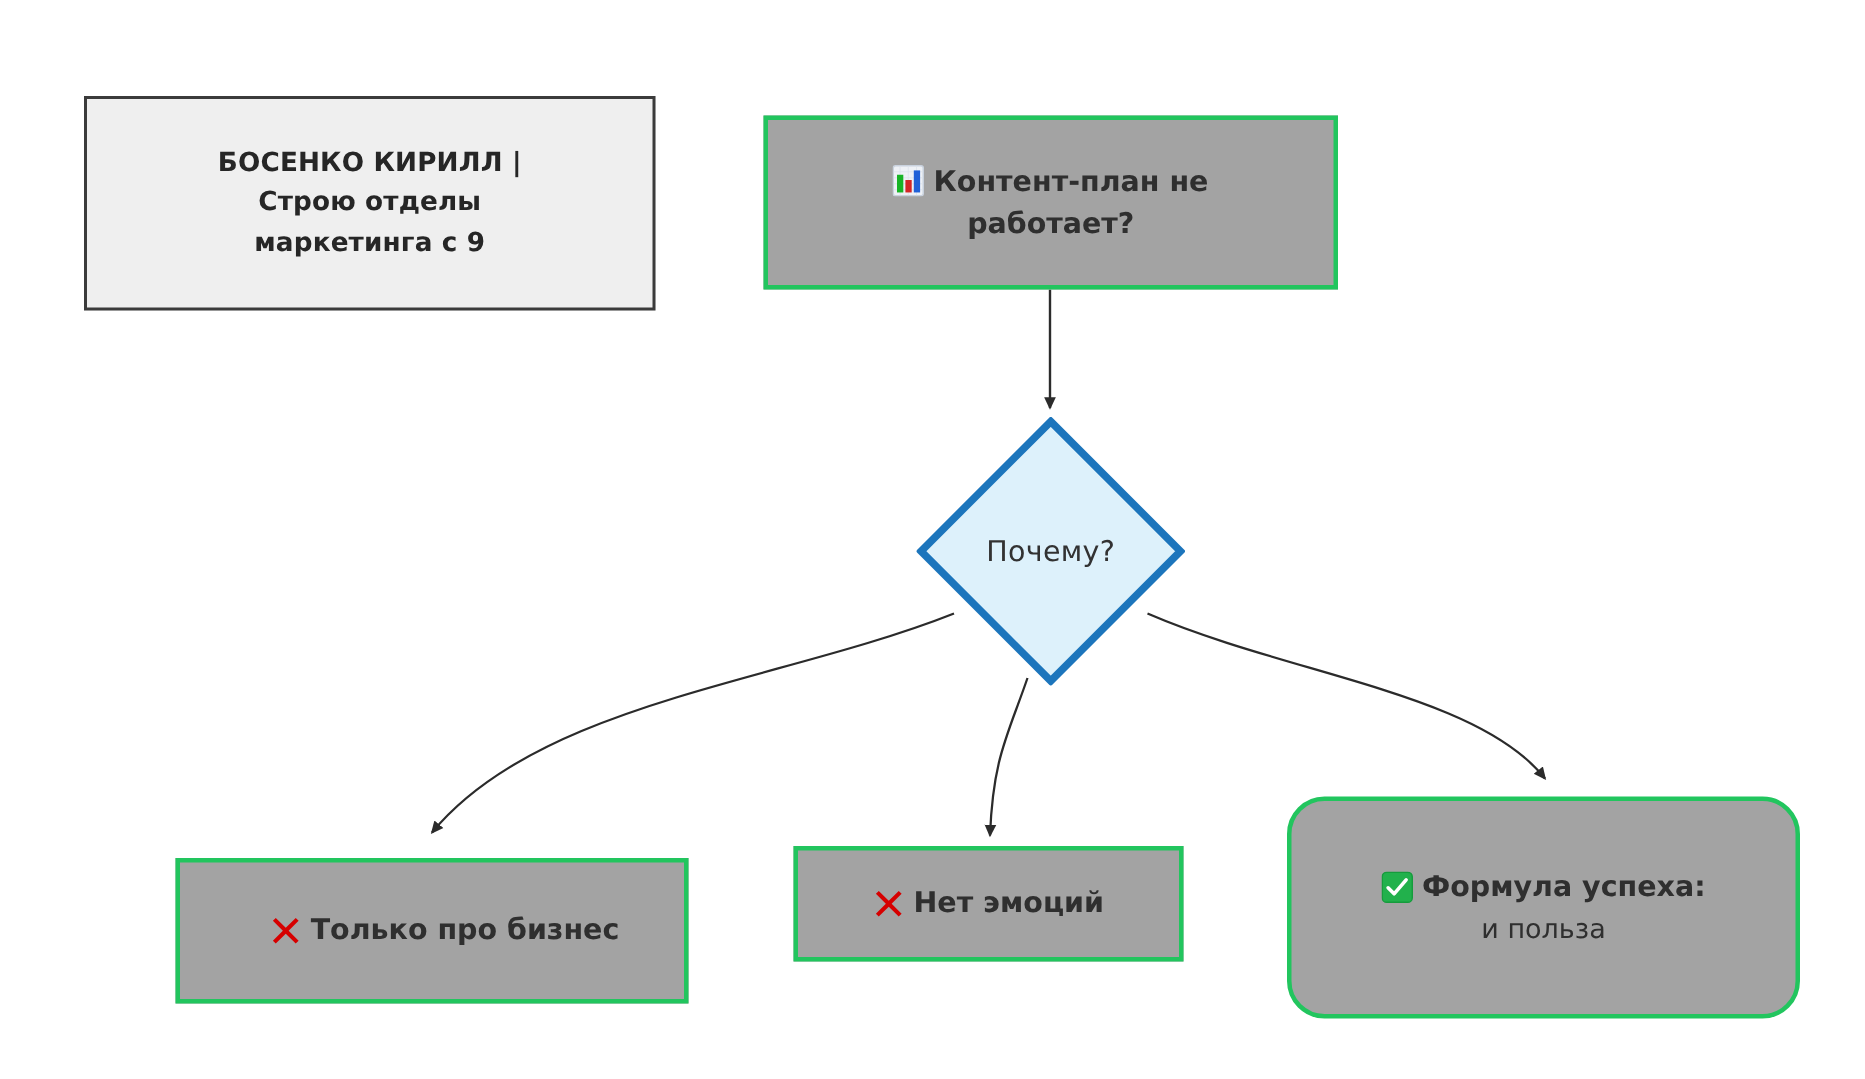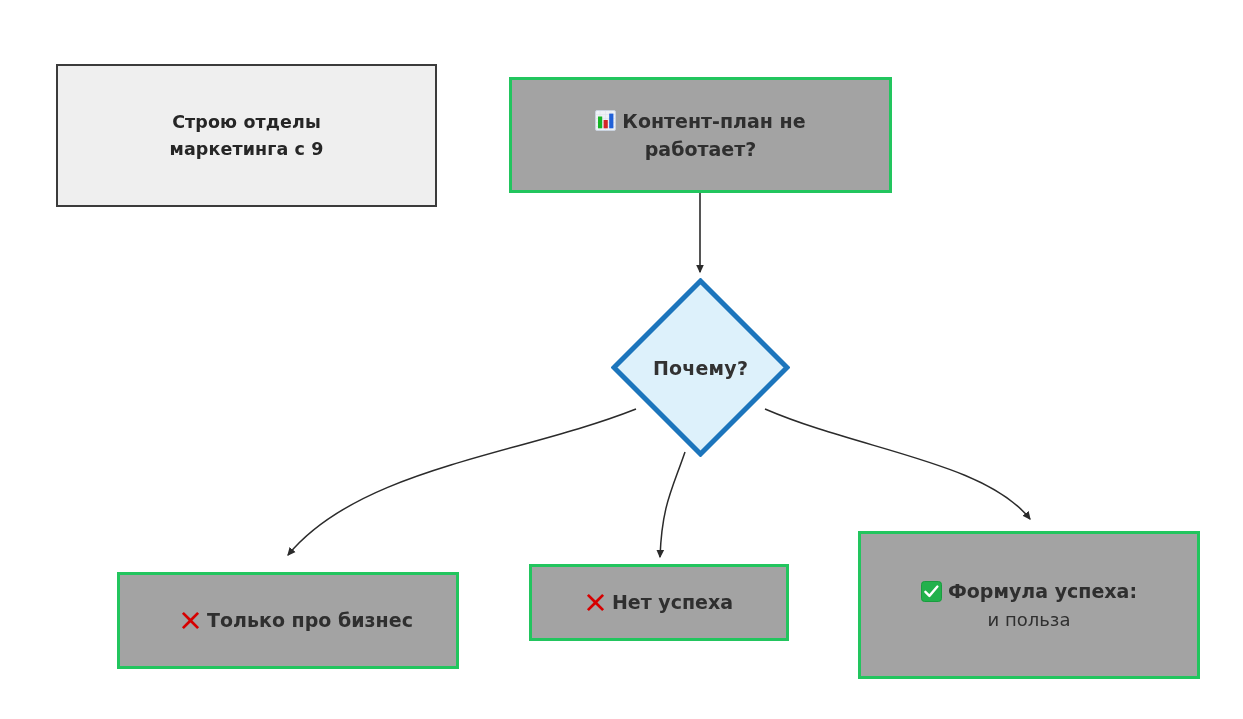--- a/index.html
+++ b/index.html
@@ -85,21 +85,21 @@
   .diamond-label {
     position: absolute;
     left: 0;
     top: 0;
     width: 100%;
     height: 100%;
     display: flex;
     align-items: center;
     justify-content: center;
     font-size: 19px;
-    font-weight: bold;
+    font-weight: normal;
     color: #323232;
     letter-spacing: 0.2px;
   }
 
   
   .emoji {
     display: inline-block;
     vertical-align: -3px;
     margin-right: 6px;
   }
@@ -127,20 +127,21 @@
     <path d="M 700 193 L 700 272" fill="none" stroke="#2b2b2b" stroke-width="1.6" marker-end="url(#arrowhead)"></path>
 
     <path d="M 636 409 C 520 455, 360 468, 288 555" fill="none" stroke="#2b2b2b" stroke-width="1.5" marker-end="url(#arrowhead)"></path>
 
     <path d="M 685 452 C 672 490, 662 505, 660 557" fill="none" stroke="#2b2b2b" stroke-width="1.5" marker-end="url(#arrowhead)"></path>
 
     <path d="M 765 409 C 860 450, 985 462, 1030 519" fill="none" stroke="#2b2b2b" stroke-width="1.5" marker-end="url(#arrowhead)"></path>
   </svg>
 
   <div class="node title-card" style="left:56px; top:64px; width:381px; height:143px;">
+    <span>БОСЕНКО КИРИЛЛ |</span>
     <span>Строю отделы</span>
     <span>маркетинга с 9</span>
   </div>
 
   <div class="node bluebox" style="left:509px; top:77px; width:383px; height:116px;">
     <div class="hdr-row">
       <span class="emoji">
         <svg width="21" height="21" viewBox="0 0 21 21">
           <rect x="0.5" y="0.5" width="20" height="20" rx="1.5" fill="#eef1f6" stroke="#c9d2de" stroke-width="1"></rect>
           <g stroke="#dde3ec" stroke-width="0.6">
@@ -180,25 +181,25 @@
     </div>
   </div>
 
   <div class="node bluebox" style="left:529px; top:564px; width:260px; height:77px;">
     <div class="hdr-row">
       <span class="emoji">
         <svg width="21" height="21" viewBox="0 0 24 24">
           <path d="M4.4 2.2 L12 9.8 L19.6 2.2 L21.8 4.4 L14.2 12 L21.8 19.6 L19.6 21.8 L12 14.2 L4.4 21.8 L2.2 19.6 L9.8 12 L2.2 4.4 Z" fill="#d60000"></path>
         </svg>
       </span>
-      <span class="line line-bold">Нет успеха</span>
-    </div>
-  </div>
-
-  <div class="node bluebox" style="left:858px; top:531px; width:342px; height:148px;">
+      <span class="line line-bold">Нет эмоций</span>
+    </div>
+  </div>
+
+  <div class="node bluebox" style="left:858px; top:531px; width:342px; height:148px;border-radius:25px;">
     <div class="hdr-row">
       <span class="emoji">
         <svg width="21" height="21" viewBox="0 0 22 22">
           <rect x="0.5" y="0.5" width="21" height="21" rx="3.2" fill="#22b14c" stroke="#159c3c" stroke-width="1"></rect>
           <path d="M4.6 11.4 L8.8 15.6 L17.2 5.8" fill="none" stroke="#ffffff" stroke-width="2.5" stroke-linecap="round" stroke-linejoin="round"></path>
         </svg>
       </span>
       <span class="line line-bold">Формула успеха:</span>
     </div>
     <span class="line line-normal">и польза</span>

